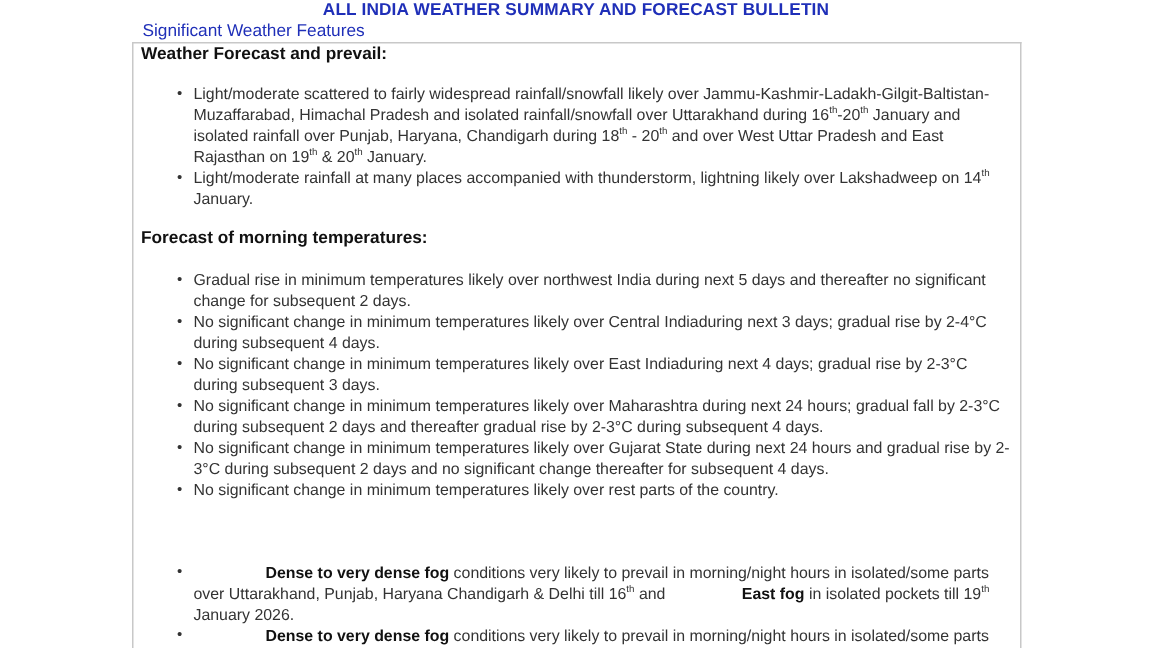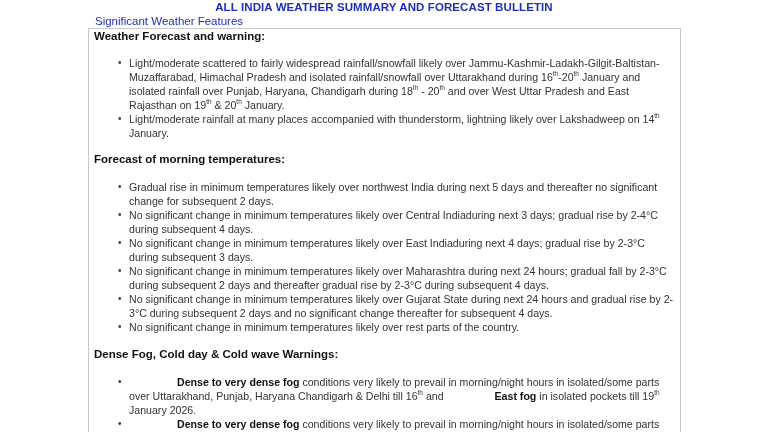--- a/index.html
+++ b/index.html
@@ -33,34 +33,33 @@
   sup { font-size:6.5px; line-height:0; vertical-align:super; }
   b { color:#111;margin-left:48px; }
 </style>
 </head>
 <body>
 
 <div class="doc-title">ALL INDIA WEATHER SUMMARY AND FORECAST BULLETIN</div>
 <div class="section-title">Significant Weather Features</div>
 
 <div class="box">
-  <div class="heading" style="top:1px">Weather Forecast and warning:</div>
+  <div class="heading" style="top:1px">Weather Forecast and prevail:</div>
   <ul style="top:27px">
       <li><span class="bullet">•</span>Light/moderate scattered to fairly widespread rainfall/snowfall likely over Jammu-Kashmir-Ladakh-Gilgit-Baltistan-Muzaffarabad, Himachal Pradesh and isolated rainfall/snowfall over Uttarakhand during 16<sup>th</sup>-20<sup>th</sup> January and isolated rainfall over Punjab, Haryana, Chandigarh during 18<sup>th</sup> - 20<sup>th</sup> and over West Uttar Pradesh and East Rajasthan on 19<sup>th</sup> &amp; 20<sup>th</sup> January.</li>
       <li><span class="bullet">•</span>Light/moderate rainfall at many places accompanied with thunderstorm, lightning likely over Lakshadweep on 14<sup>th</sup> January.</li>
     </ul>
 
   <div class="heading" style="top:124px">Forecast of morning temperatures:</div>
   <ul style="top:151px">
       <li><span class="bullet">•</span>Gradual rise in minimum temperatures likely over northwest India during next 5 days and thereafter no significant change for subsequent 2 days.</li>
       <li><span class="bullet">•</span>No significant change in minimum temperatures likely over Central Indiaduring next 3 days; gradual rise by 2-4°C during subsequent 4 days.</li>
       <li><span class="bullet">•</span>No significant change in minimum temperatures likely over East Indiaduring next 4 days; gradual rise by 2-3°C during subsequent 3 days.</li>
       <li><span class="bullet">•</span>No significant change in minimum temperatures likely over Maharashtra during next 24 hours; gradual fall by 2-3°C during subsequent 2 days and thereafter gradual rise by 2-3°C during subsequent 4 days.</li>
       <li><span class="bullet">•</span>No significant change in minimum temperatures likely over Gujarat State during next 24 hours and gradual rise by 2-3°C during subsequent 2 days and no significant change thereafter for subsequent 4 days.</li>
       <li><span class="bullet">•</span>No significant change in minimum temperatures likely over rest parts of the country.</li>
     </ul>
 
-  <div class="heading" style="top:319px">Dense Fog, Cold day &amp; Cold wave Warnings:</div>
   <ul style="top:346px">
       <li><span class="bullet">•</span><b>Dense to very dense fog</b> conditions very likely to prevail in morning/night hours in isolated/some parts over Uttarakhand, Punjab, Haryana Chandigarh &amp; Delhi till 16<sup>th</sup> and <b>East fog</b> in isolated pockets till 19<sup>th</sup> January 2026.</li>
       <li><span class="bullet">•</span><b>Dense to very dense fog</b> conditions very likely to prevail in morning/night hours in isolated/some parts West</li>
     </ul>
 </div>
 
 </body></html>

